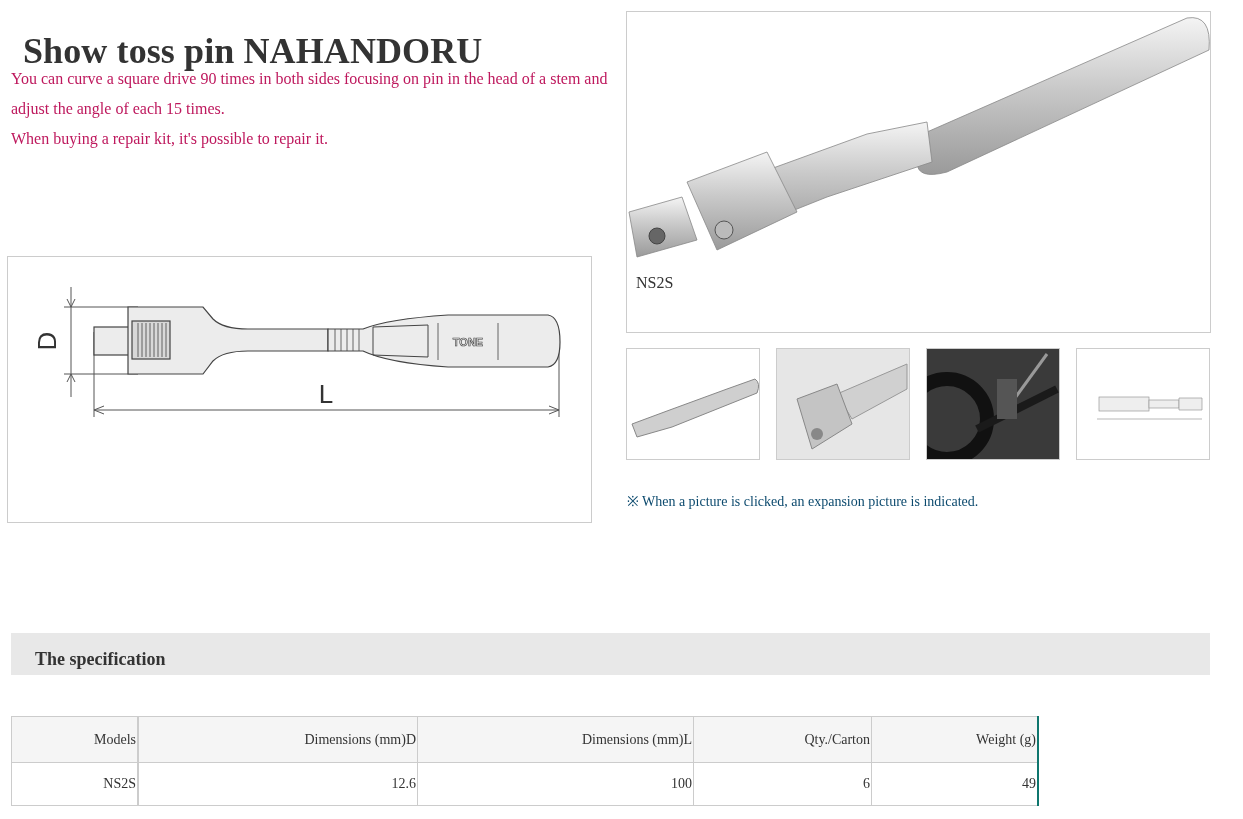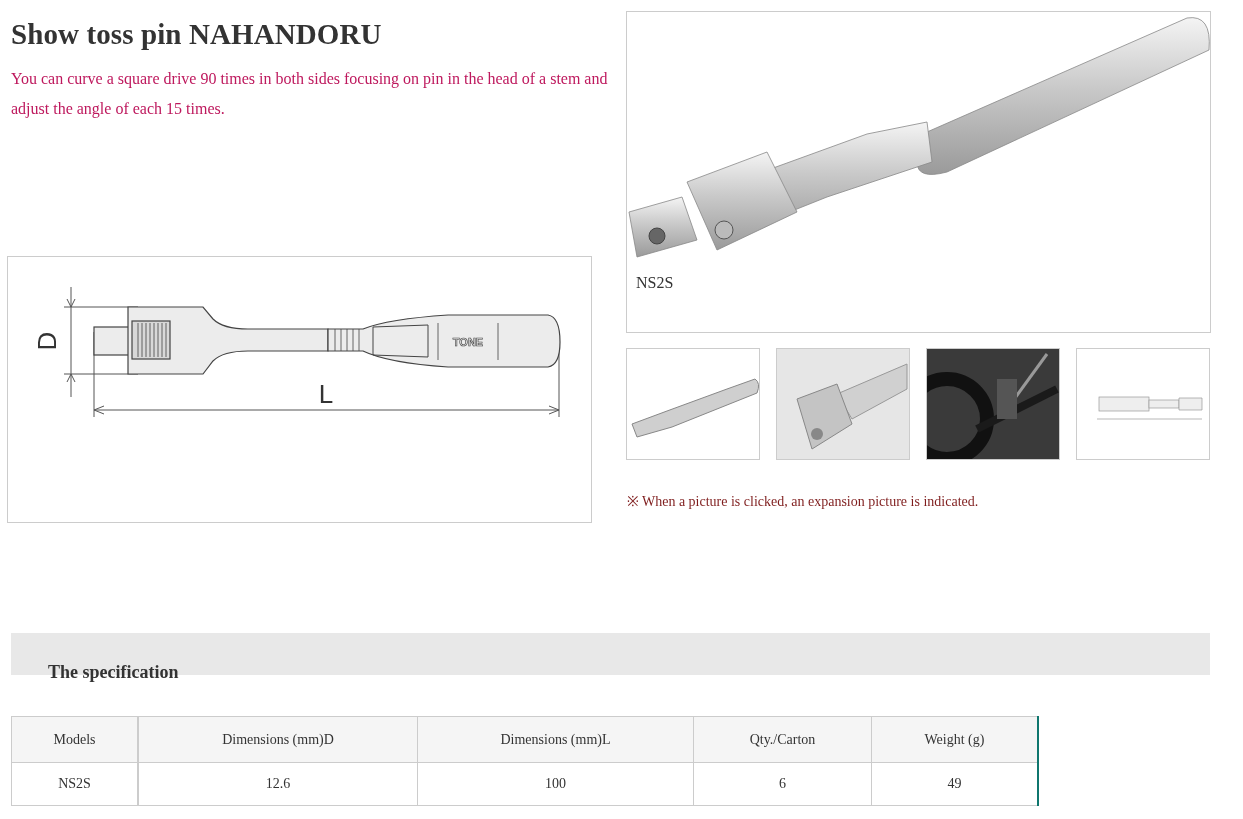--- a/index.html
+++ b/index.html
@@ -1,42 +1,43 @@
 <!DOCTYPE html>
 <html><head>
 <meta charset="utf-8">
 <style>
   html, body { margin:0; padding:0; background:#ffffff; }
   body { width:1243px; height:819px; position:relative; overflow:hidden;
          font-family:"Liberation Serif", "DejaVu Serif", serif; color:#333333; }
-  .title { position:absolute; left:11px; top:18px; margin:0; font-size:29px; font-weight:bold; color:#333; letter-spacing:0.1px; }
+  .title { position:absolute; left:11px; top:18px; margin:12px; font-size:36px; font-weight:bold; color:#333; letter-spacing:0.1px; }
   .desc { position:absolute; left:11px; top:64px; width:600px; font-size:16px; line-height:30px; color:#be185d; }
   .desc p { margin:0; }
   .diagram-box { position:absolute; left:7px; top:256px; width:583px; height:265px; border:1px solid #cccccc; background:#fff; }
   .main-photo { position:absolute; left:626px; top:11px; width:583px; height:320px; border:1px solid #cccccc; background:#fff; overflow:hidden; }
   .photo-caption { position:absolute; left:9px; top:262px; font-size:16px; color:#333; }
   .thumbs { position:absolute; left:626px; top:348px; }
   .thumb { position:absolute; top:0; width:132px; height:110px; border:1px solid #cccccc; background:#fff; overflow:hidden; cursor:pointer; }
-  .note { position:absolute; left:627px; top:491px; font-size:14px; color:#7f1d1d; }
+  .note { position:absolute; left:627px; top:491px; font-size:14px; color:#0c4a6e; }
   .spec-header { position:absolute; left:11px; top:633px; width:1199px; height:42px; background:#e8e8e8; }
-  .spec-header h2 { margin:17px; position:absolute; left:20px; top:12px; font-size:18px; font-weight:bold; color:#333; }
+  .spec-header h2 { margin:4px; position:absolute; left:20px; top:12px; font-size:18px; font-weight:bold; color:#333; }
   table.spec { position:absolute; left:11px; top:716px; border-collapse:collapse; font-size:14px; color:#333; }
-  table.spec th, table.spec td { border:1px solid #cccccc; text-align:center; font-weight:normal; }
+  table.spec th, table.spec td { border:1px solid #cccccc; text-align:right; font-weight:normal; }
   table.spec th { background:#f5f5f5; height:43px; }
   table.spec td { background:#fff; height:40px; }
   table.spec th:first-child, table.spec td:first-child { border-right:2px solid #cccccc; }
   table.spec th:last-child, table.spec td:last-child { border-right:2px solid #0f766e; }
 </style>
 </head>
 <body>
 
 <h1 class="title">Show toss pin NAHANDORU</h1>
 
 <div class="desc">
   <p>You can curve a square drive 90 times in both sides focusing on pin in the head of a stem and adjust the angle of each 15 times.</p>
+  <p>When buying a repair kit, it's possible to repair it.</p>
 </div>
 
 <div class="diagram-box">
   <svg width="583" height="265" viewBox="0 0 583 265">
     <g stroke="#555" stroke-width="1" fill="none">
 
       <line x1="56" y1="50" x2="130" y2="50"></line>
       <line x1="56" y1="117" x2="130" y2="117"></line>
       <line x1="63" y1="30" x2="63" y2="140"></line>
       <polyline points="59,42 63,50 67,42"></polyline>

